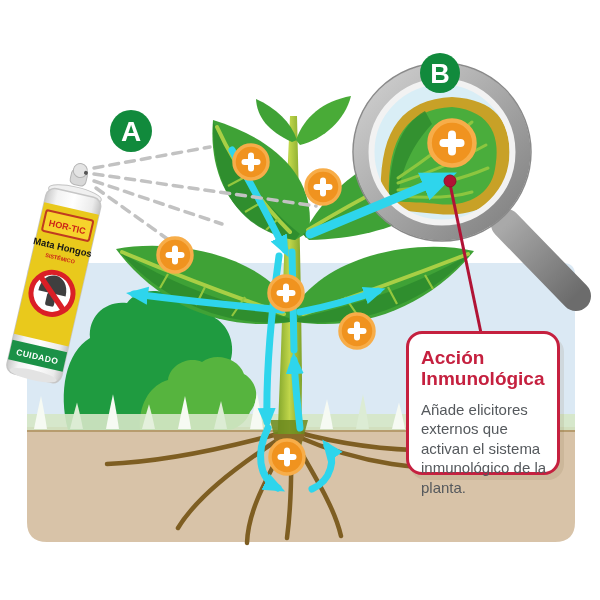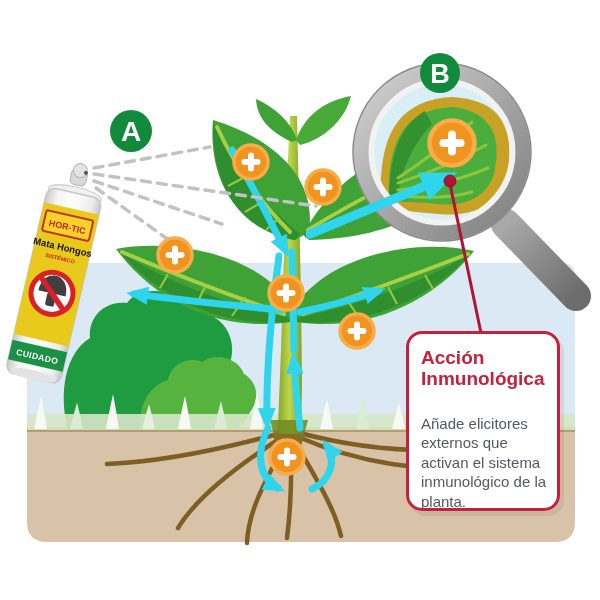--- a/index.html
+++ b/index.html
@@ -1,23 +1,23 @@
 <!DOCTYPE html>
 <html><head>
 <meta charset="utf-8">
 <style>
   html,body{margin:0;padding:0;background:#fff;}
   .stage{position:relative;width:600px;height:600px;background:#ffffff;overflow:hidden;
          font-family:"Liberation Sans",sans-serif;}
   .stage svg{position:absolute;left:0;top:0;}
-  .callout{position:absolute;left:406px;top:331px;width:154px;height:180px;box-sizing:border-box;
+  .callout{position:absolute;left:406px;top:331px;width:154px;height:144px;box-sizing:border-box;
            background:#ffffff;border:3px solid #c5203f;border-radius:16px;padding:13px 10px 10px 12px;
            box-shadow:4px 5px 0 rgba(120,95,60,0.12);}
   .callout-title{font-weight:bold;font-size:19px;line-height:1.12;color:#c5203f;}
-  .callout-body{margin-top:24px;font-size:15px;line-height:1.3;color:#55595d;}
+  .callout-body{margin-top:10px;font-size:15px;line-height:1.3;color:#55595d;}
   text{font-family:"Liberation Sans",sans-serif;}
 </style>
 </head>
 <body>
 
 <div class="stage">
 <svg width="600" height="600" viewBox="0 0 600 600">
   <defs>
     <linearGradient id="stemG" x1="0" y1="0" x2="1" y2="0">
       <stop offset="0" stop-color="#7fa32a"></stop>

